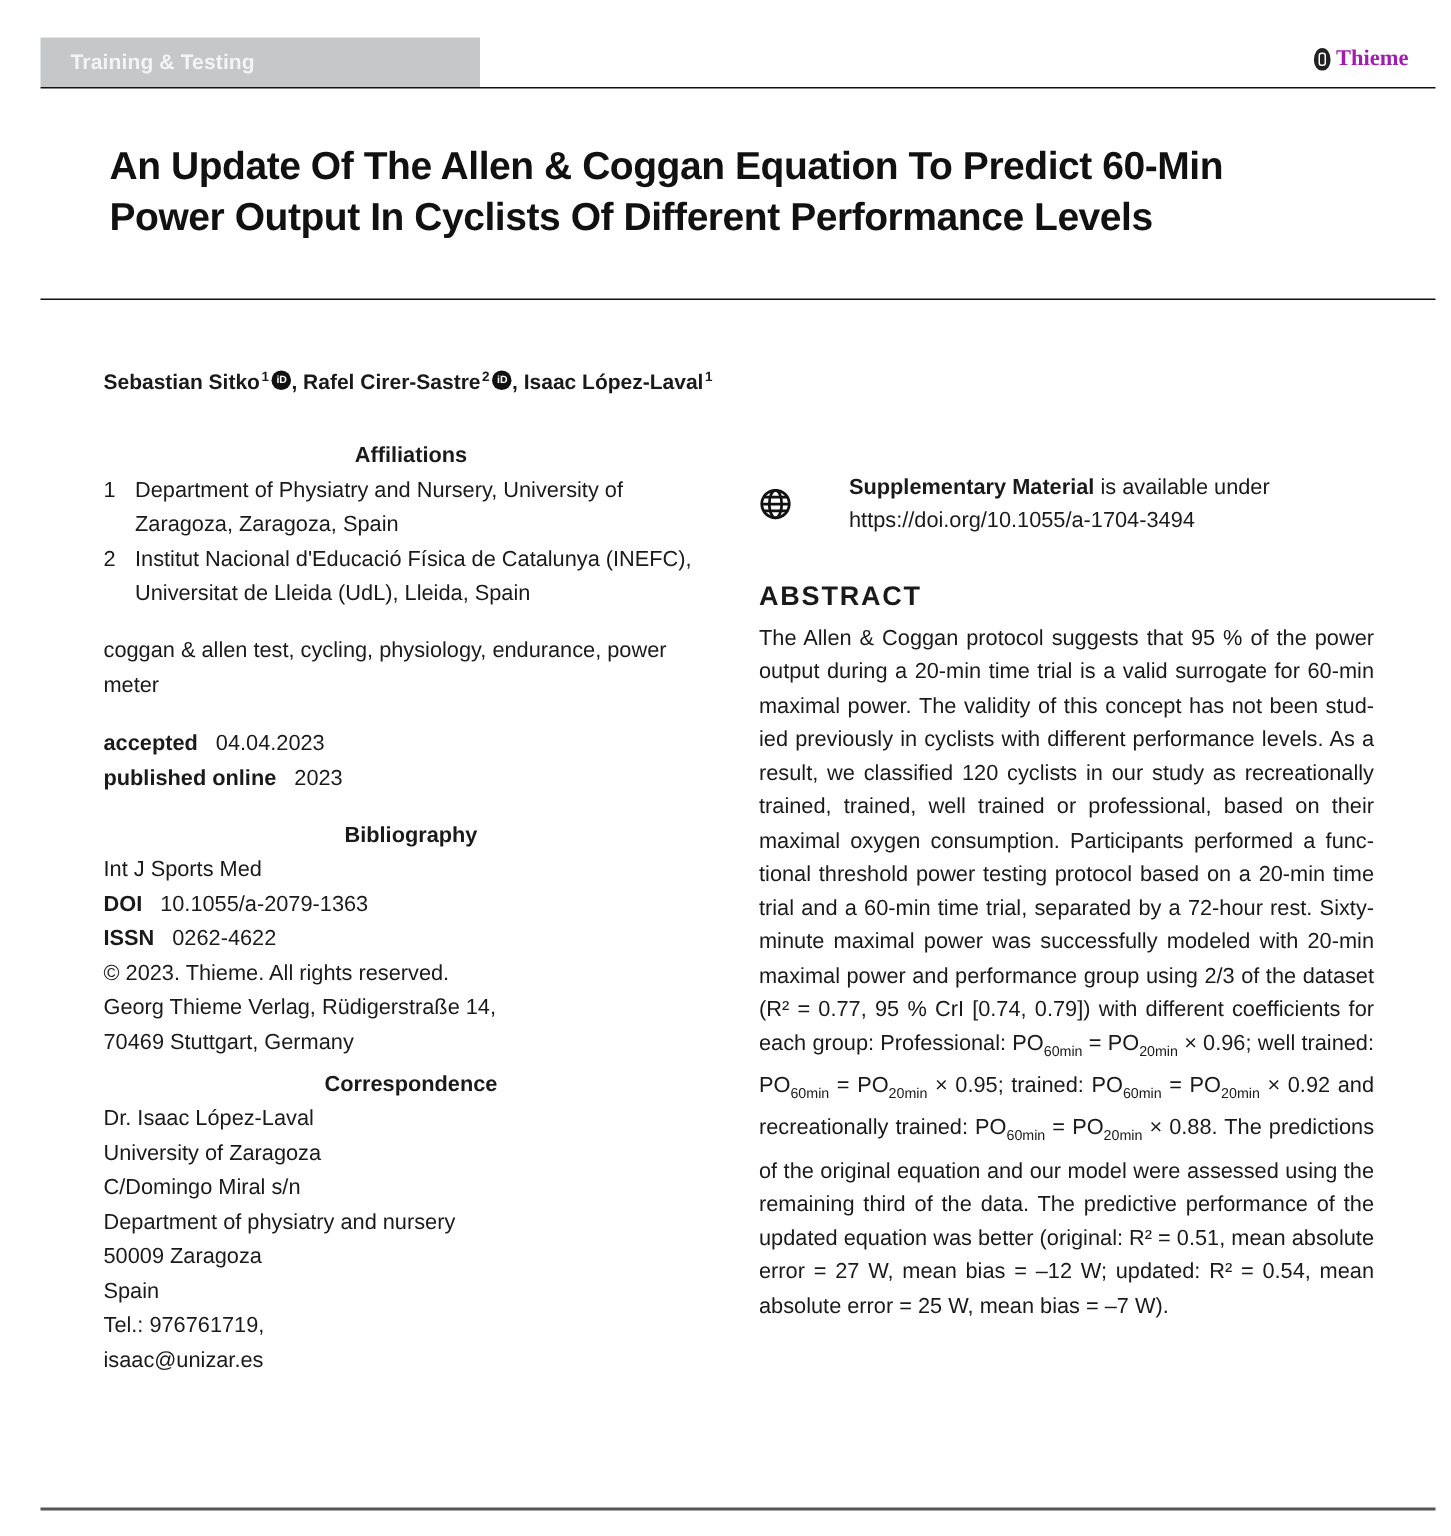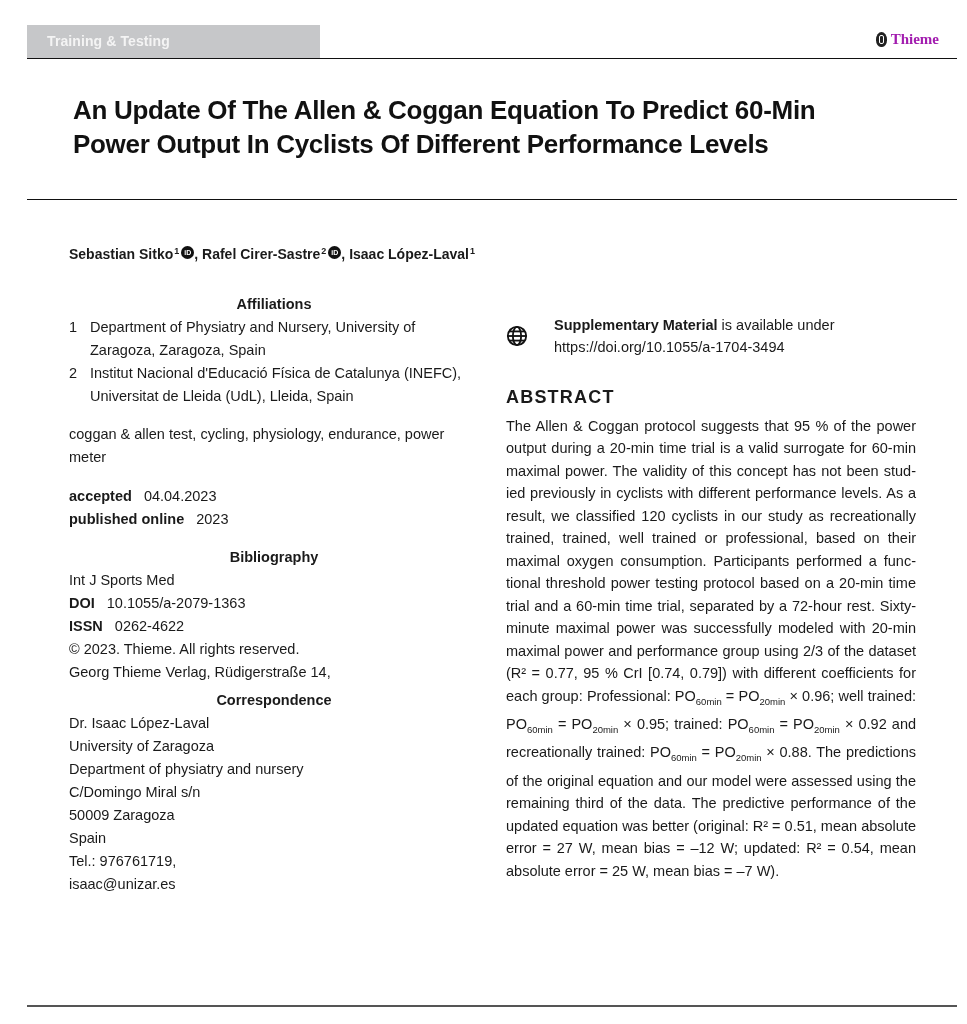--- a/index.html
+++ b/index.html
@@ -44,21 +44,21 @@
     display: inline-block; width: 13px; height: 13px; border-radius: 50%; background: #111; color: #fff;
     font-size: 7px; line-height: 13px; text-align: center; vertical-align: 4px; margin-left: 2px; font-weight: bold;
   }
   .aff-list { margin: 0; padding: 0; list-style: none; }
   .aff-list li { display: flex; }
   .aff-list .num { width: 21px; flex: none; }
   .kv { display: flex; gap: 12px; align-items: flex-end; }
   .kv .k { font-weight: bold; }
 
   .right { position: absolute; left: 506px; top: 314px; width: 410px; font-size: 14.5px; line-height: 22.5px; }
-  .supp { display: flex; align-items: center; gap: 12px; margin-left: 0; }
+  .supp { display: flex; align-items: center; gap: 24px; margin-left: 0; }
   .supp .globe { flex: none; width: 22px; height: 22px; }
   .supp .txt { line-height: 22px; }
   .supp b { font-weight: bold; }
   .abstract-h { margin-top: 28px; font-weight: bold; letter-spacing: 1.2px; font-size: 18px; }
   .abstract { margin-top: 6px; text-align: justify; hyphens: manual; }
   .abstract sub { font-size: 9.5px; }
 </style>
 </head>
 <body>
 
@@ -119,28 +119,29 @@
     <div class="kv">
         <span class="k">DOI</span>
         <span>10.1055/a-2079-1363</span>
       </div>
     <div class="kv">
         <span class="k">ISSN</span>
         <span>0262-4622</span>
       </div>
     <div>© 2023. Thieme. All rights reserved.</div>
     <div>Georg Thieme Verlag, Rüdigerstraße 14,</div>
+    <div>70469 Stuttgart, Germany</div>
   </div>
 
   <div style="margin-top:5px;">
     <div class="hdr">Correspondence</div>
     <div>Dr. Isaac López-Laval</div>
     <div>University of Zaragoza</div>
+    <div>C/Domingo Miral s/n</div>
     <div>Department of physiatry and nursery</div>
-    <div>C/Domingo Miral s/n</div>
     <div>50009 Zaragoza</div>
     <div>Spain</div>
     <div>Tel.: 976761719,</div>
     <div>isaac@unizar.es</div>
   </div>
 </div>
 
 <div class="right">
   <div class="supp">
     <svg class="globe" viewBox="0 0 24 24" fill="none" stroke="#111" stroke-width="2">

